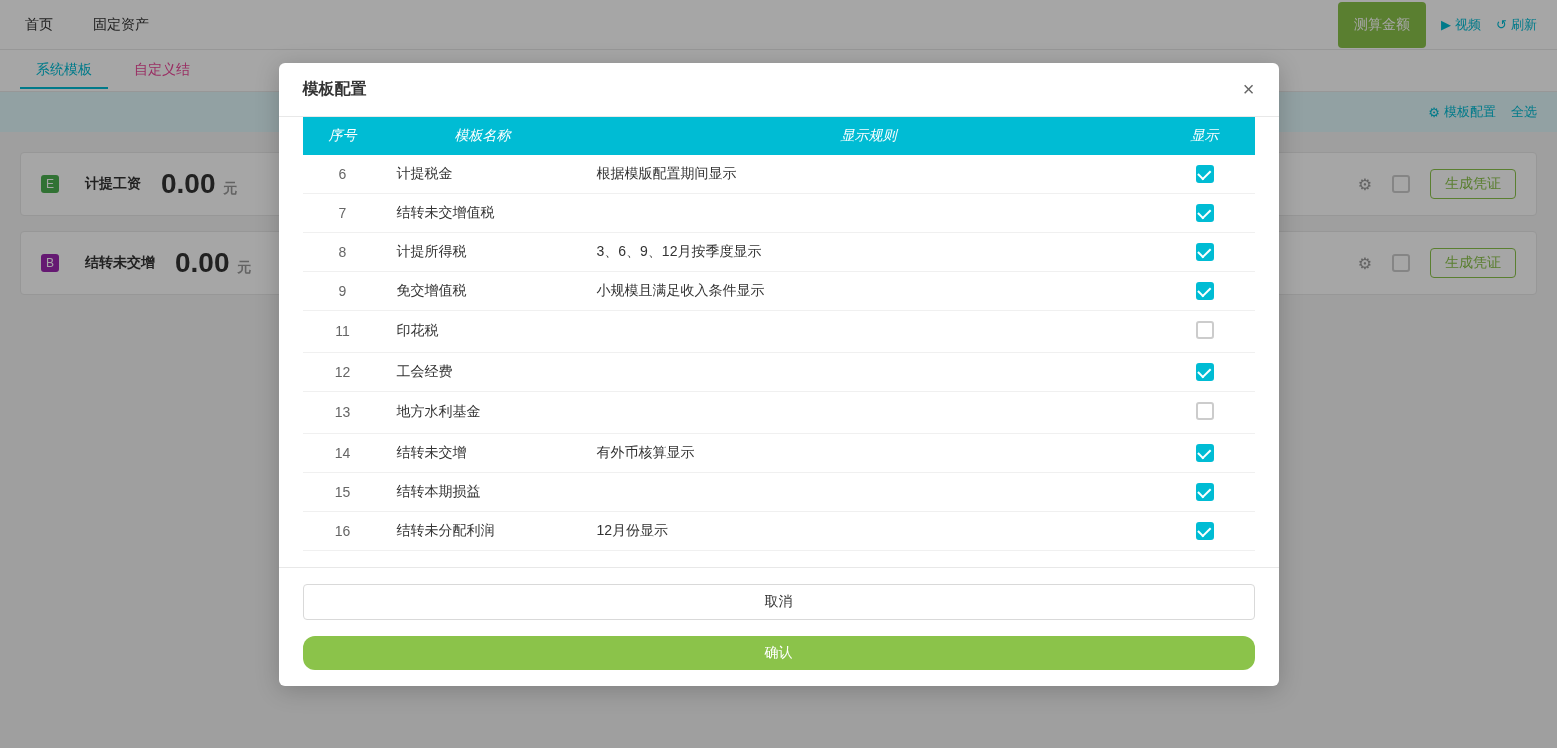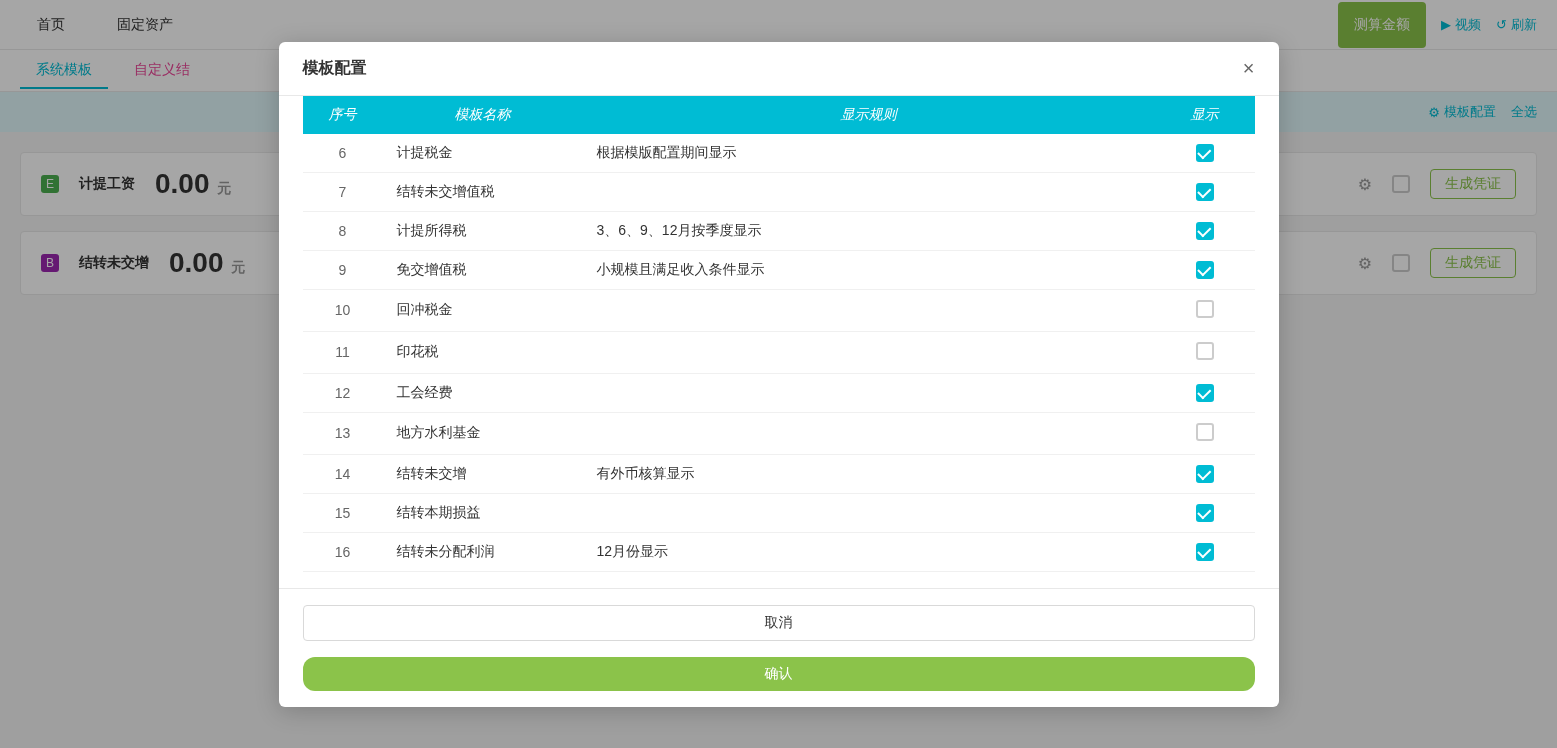--- a/index.html
+++ b/index.html
@@ -30,21 +30,20 @@
       align-items: center;
       padding: 0 20px;
       gap: 30px;
       border-bottom: 1px solid #e8e8e8;
     }
     .top-nav-item {
       font-size: 14px;
       color: #333;
       cursor: pointer;
       padding: 0 5px;
-      margin-left: 12px;
     }
 
     
     .sub-nav {
       background: #fff;
       height: 42px;
       display: flex;
       align-items: center;
       padding: 0 20px;
       gap: 10px;
@@ -110,20 +109,21 @@
       border: 1px solid #e8e8e8;
     }
 
     .card-title {
       font-size: 14px;
       font-weight: bold;
       color: #333;
       display: flex;
       align-items: center;
       gap: 6px;
+      margin-left: 6px;
     }
 
     .tag-green {
       background: #4caf50;
       color: #fff;
       border-radius: 3px;
       padding: 2px 5px;
       font-size: 12px;
     }
     .tag-purple {
@@ -421,26 +421,20 @@
               <td>3、6、9、12月按季度显示</td>
               <td style="text-align: center;"><div class="custom-checkbox checked"></div></td>
             </tr>
             <tr>
               <td>9</td>
               <td>免交增值税</td>
               <td>小规模且满足收入条件显示</td>
               <td style="text-align: center;"><div class="custom-checkbox checked"></div></td>
             </tr>
             <tr>
-              <td>10</td>
-              <td>回冲税金</td>
-              <td></td>
-              <td style="text-align: center;"><div class="custom-checkbox"></div></td>
-            </tr>
-            <tr>
               <td>11</td>
               <td>印花税</td>
               <td></td>
               <td style="text-align: center;"><div class="custom-checkbox"></div></td>
             </tr>
             <tr>
               <td>12</td>
               <td>工会经费</td>
               <td></td>
               <td style="text-align: center;"><div class="custom-checkbox checked"></div></td>

